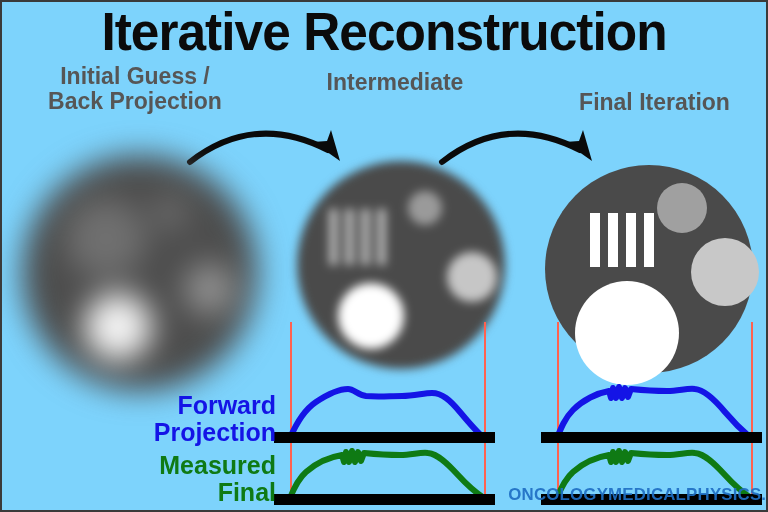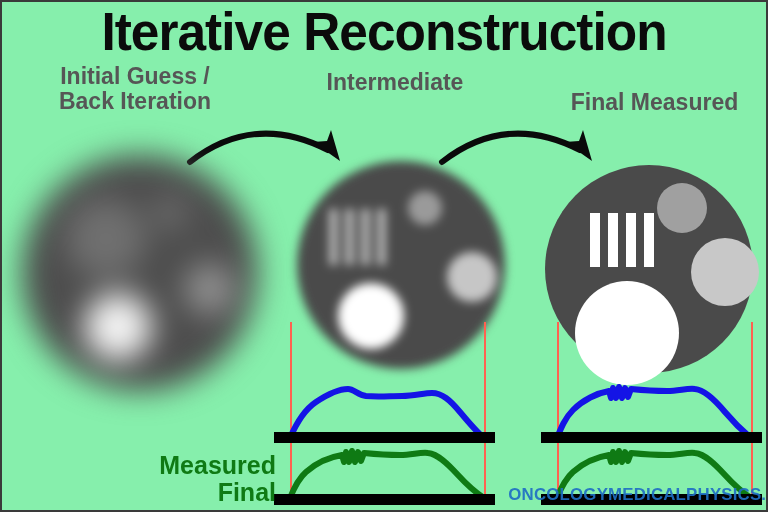--- a/index.html
+++ b/index.html
@@ -4,21 +4,21 @@
 <style>
   html, body {
     margin: 0;
     padding: 0;
     background: #ffffff;
   }
   #canvas {
     position: relative;
     width: 768px;
     height: 512px;
-    background: #86efac;
+    background: #7dd3fc;
     border: 2px solid #3a3a3a;
     box-sizing: border-box;
     overflow: hidden;
     font-family: "Liberation Sans", sans-serif;
   }
 
   
   #title {
     position: absolute;
     left: 0; right: 0; top: 2px;
@@ -135,27 +135,27 @@
 </style>
 </head>
 <body>
 
 <div id="canvas">
 
   <div id="title">Iterative Reconstruction</div>
 
   <div id="hdr-initial" class="col-header">
     <div>Initial Guess /</div>
-    <div>Back Iteration</div>
+    <div>Back Projection</div>
   </div>
   <div id="hdr-intermediate" class="col-header">
     <div>Intermediate</div>
   </div>
   <div id="hdr-final" class="col-header">
-    <div>Final Measured</div>
+    <div>Final Iteration</div>
   </div>
 
   <div id="arrow-1" class="arrow">
     <svg width="175" height="60" viewBox="0 0 175 60">
       <path d="M 8 48 Q 72 -2 146 36" stroke="#0a0a0a" stroke-width="6" fill="none" stroke-linecap="round"></path>
       <path d="M 158 47 L 131 28 L 145 27 L 149 16 Z" fill="#0a0a0a"></path>
     </svg>
   </div>
   <div id="arrow-2" class="arrow">
     <svg width="175" height="60" viewBox="0 0 175 60">
@@ -218,20 +218,24 @@
     <path d="M 4 56 C 8 46 12 37 20 30 C 30 21 44 15 56 13 L 58 20 L 60 10 L 63 20 L 66 9 L 69 20 L 72 10 L 75 19 L 78 11 C 88 12 100 13 114 13 C 126 13 134 10 142 11 C 152 12 162 22 172 33 C 182 44 192 52 198 56" stroke="#0f7a14" stroke-width="6" fill="none" stroke-linecap="round" stroke-linejoin="round"></path>
   </svg>
 
   <svg class="curve-svg" style="left:551px; top:440px;" width="206" height="58" viewBox="0 0 206 58">
     <path d="M 4 56 C 8 46 12 37 20 30 C 30 21 44 15 56 13 L 58 20 L 60 10 L 63 20 L 66 9 L 69 20 L 72 10 L 75 19 L 78 11 C 88 12 100 13 114 13 C 126 13 134 10 142 11 C 152 12 162 22 172 33 C 182 44 192 52 198 56" stroke="#0f7a14" stroke-width="6" fill="none" stroke-linecap="round" stroke-linejoin="round"></path>
   </svg>
 
   <div class="detector-bar" style="left:272px; top:492px; width:221px;"></div>
   <div class="detector-bar" style="left:539px; top:492px; width:221px;"></div>
 
+  <div id="label-forward" class="side-label">
+    <div>Forward</div>
+    <div>Projection</div>
+  </div>
   <div id="label-measured" class="side-label">
     <div>Measured</div>
     <div>Final</div>
   </div>
 
   <div id="watermark">ONCOLOGYMEDICALPHYSICS.COM</div>
 
 </div>
 
 </body></html>

